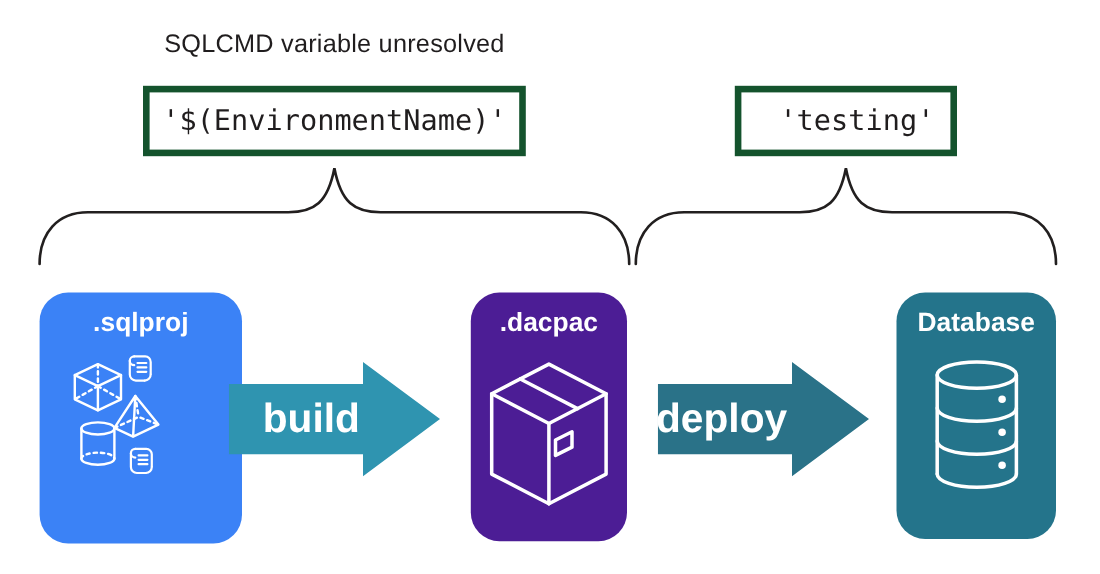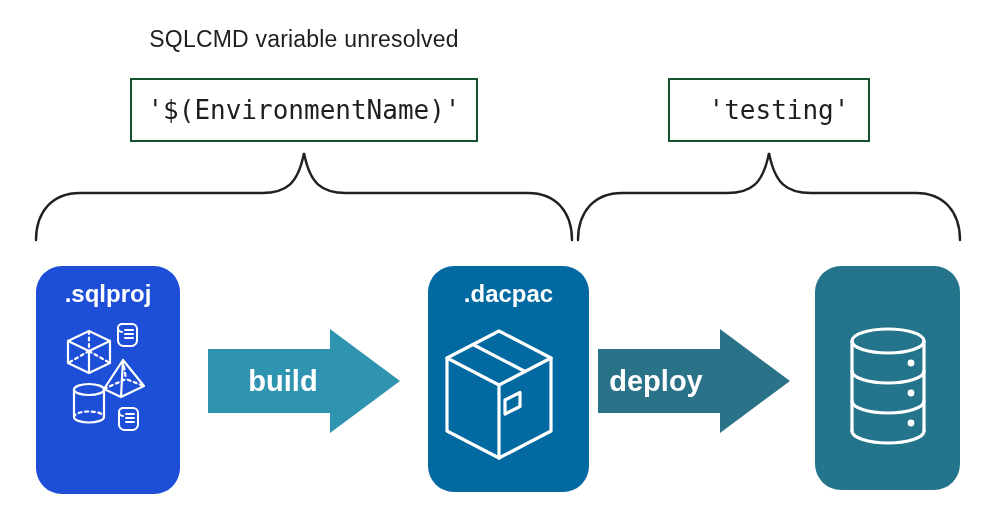--- a/index.html
+++ b/index.html
@@ -1,37 +1,37 @@
 <!DOCTYPE html>
 <html><head>
 <meta charset="utf-8">
 <style>
   html,body{margin:0;padding:0;background:#ffffff;}
   .canvas{position:relative;width:1000px;height:522px;background:#ffffff;overflow:hidden;
           font-family:"Liberation Sans",sans-serif;}
   .annot-title{position:absolute;top:26px;transform:translateX(-50%);white-space:nowrap;
                font-size:23px;font-weight:400;color:#201d1e;letter-spacing:.2px;}
   .code-box{position:absolute;top:78px;height:64px;box-sizing:border-box;background:#ffffff;
-            border:2px solid #14532d;display:flex;align-items:center;justify-content:center;
+            border:6px solid #14532d;display:flex;align-items:center;justify-content:center;
             font-family:"DejaVu Sans Mono",monospace;font-size:26px;color:#201d1e;}
   .box-left{left:130px;width:348px;}
   .box-right{left:668px;width:202px;padding-left:20px;}
   .braces{position:absolute;left:0;top:0;width:1000px;height:522px;pointer-events:none;}
   .node{position:absolute;border-radius:26px;}
-  .node-sqlproj{left:36px;top:266px;width:144px;height:228px;background:#1d4ed8;}
-  .node-dacpac{left:428px;top:266px;width:142px;height:226px;background:#0369a1;padding-left:19px;}
+  .node-sqlproj{left:36px;top:266px;width:168px;height:228px;background:#3b82f6;padding-left:16px;}
+  .node-dacpac{left:428px;top:266px;width:142px;height:226px;background:#4c1d95;}
   .node-database{left:815px;top:266px;width:145px;height:224px;background:#24748b;}
   .node-label{position:absolute;top:14px;left:0;right:0;text-align:center;
               font-size:24px;font-weight:700;color:#ffffff;}
   .node-icons{position:absolute;}
   .arrow-svg{position:absolute;top:327px;width:192px;height:108px;}
   .arrow-build{left:208px;}
   .arrow-deploy{left:598px;}
   .arrow-label{position:absolute;top:349px;height:64px;display:flex;align-items:center;
-               justify-content:center;font-size:29px;font-weight:700;color:#ffffff;}
+               justify-content:center;font-size:37px;font-weight:700;color:#ffffff;}
   .label-build{left:208px;width:150px;}
   .label-deploy{left:578px;width:156px;}
   .stroke{fill:none;stroke:#ffffff;stroke-linecap:round;stroke-linejoin:round;}
   .dash{stroke-dasharray:3 3.5;}
 </style>
 </head>
 <body>
 
 <div class="canvas">
 
@@ -108,20 +108,21 @@
       </g>
     </svg>
   </div>
 
   <svg class="arrow-svg arrow-deploy" viewBox="0 0 192 108">
     <polygon points="0,22 122,22 122,2 192,54 122,106 122,86 0,86" fill="#2a7288"></polygon>
   </svg>
   <div class="arrow-label label-deploy">deploy</div>
 
   <div class="node node-database">
+    <div class="node-label">Database</div>
     <svg class="node-icons" style="left:28px;top:60px" width="90" height="130" viewBox="0 0 90 130">
       <g class="stroke" stroke-width="3.2">
         <ellipse cx="45" cy="15" rx="36" ry="12"></ellipse>
         <path d="M9 15 V105 M81 15 V105"></path>
         <path d="M9 45 a36 12 0 0 0 72 0"></path>
         <path d="M9 75 a36 12 0 0 0 72 0"></path>
         <path d="M9 105 a36 12 0 0 0 72 0"></path>
       </g>
       <g fill="#ffffff" stroke="none">
         <circle cx="68" cy="37" r="3.4"></circle>

